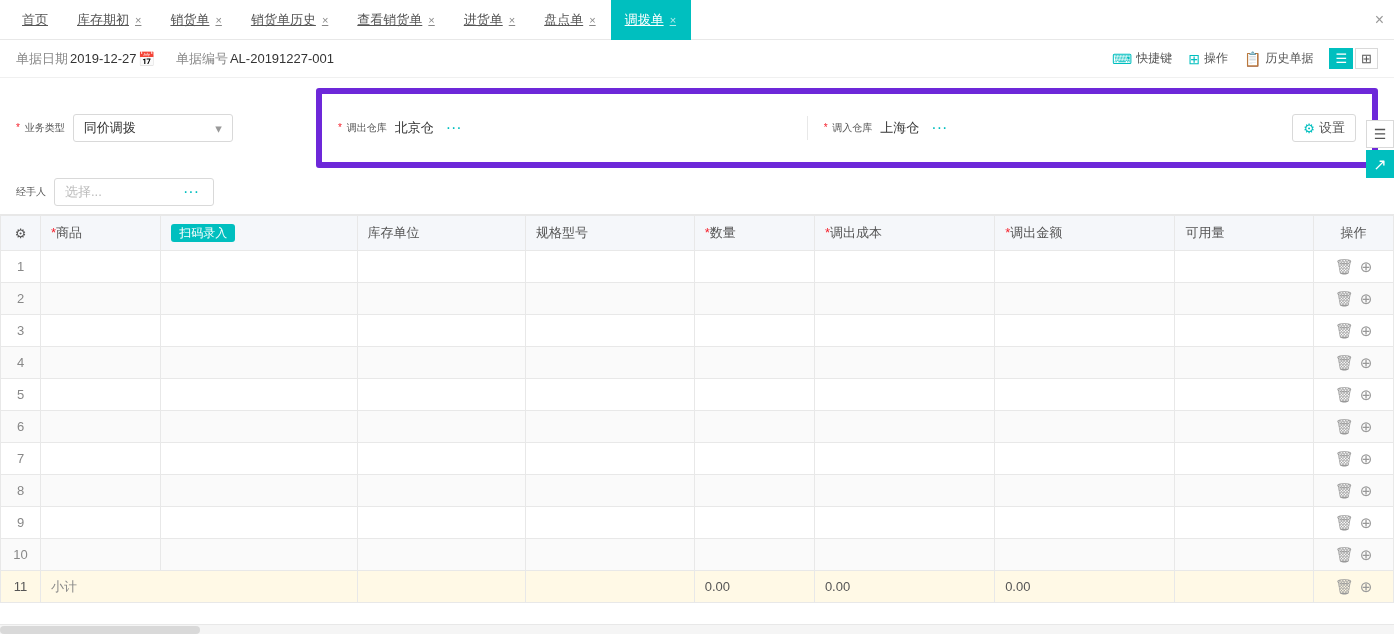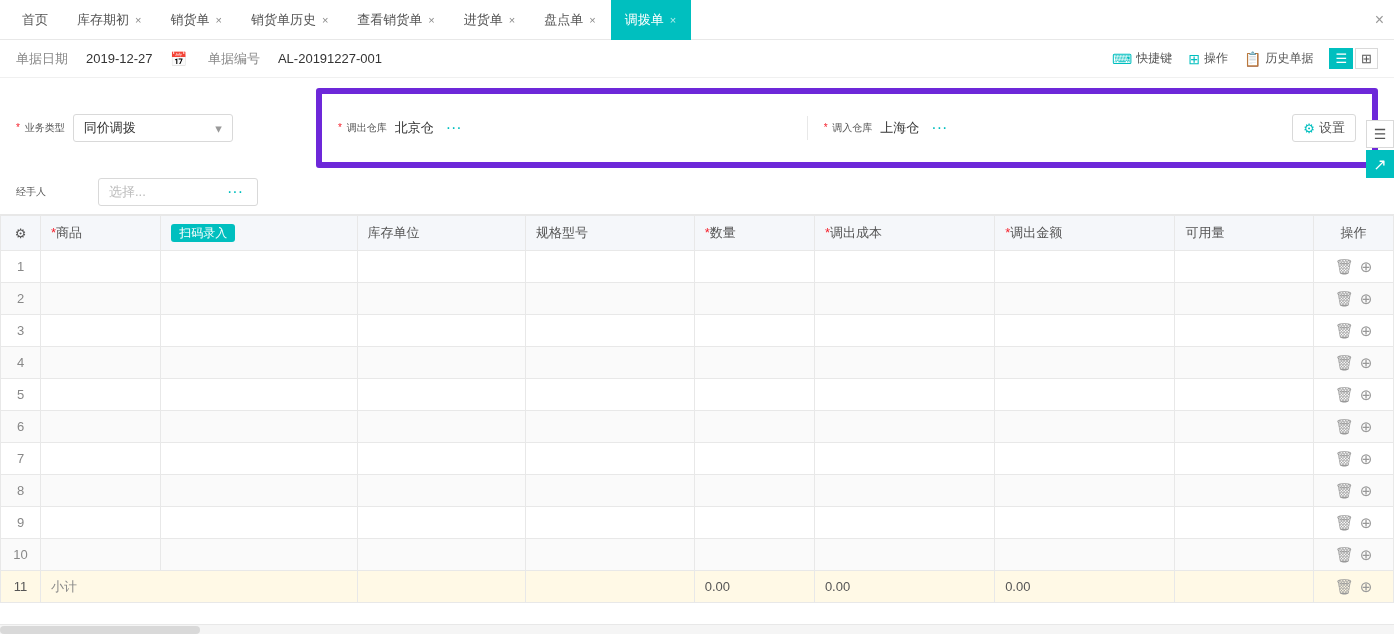--- a/index.html
+++ b/index.html
@@ -11,20 +11,21 @@
       background: #fff; border-bottom: 1px solid #e8e8e8;
       height: 40px; padding: 0 8px;
       position: relative;
     }
     .tab-item {
       display: flex; align-items: center;
       padding: 16px 14px; height: 40px; line-height: 40px;
       cursor: pointer; font-size: 13px; color: #555;
       border-right: 1px solid transparent;
       white-space: nowrap;
+      text-decoration: underline;
     }
     .tab-item.active {
       background: #00bfbf; color: #fff;
       border-radius: 0;
     }
     .tab-item .close-icon {
       margin-left: 6px; font-size: 11px; cursor: pointer;
       opacity: 0.7;
     }
     .tab-item.active .close-icon { color: #fff; }
@@ -33,21 +34,21 @@
       cursor: pointer; font-size: 16px; color: #999;
     }
 
     
     .toolbar {
       display: flex; align-items: center;
       padding: 8px 16px; background: #fff;
       border-bottom: 1px solid #f0f0f0;
       gap: 20px;
     }
-    .toolbar-item { display: flex; align-items: center; gap: 18px; font-size: 13px; color: #555; }
+    .toolbar-item { display: flex; align-items: center; gap: 2px; font-size: 13px; color: #555; }
     .toolbar-label { color: #888; }
     .toolbar-value { color: #333; font-weight: 500; }
     .calendar-icon { color: #00bfbf; font-size: 14px; }
 
     
     .top-actions {
       margin-left: auto; display: flex; align-items: center; gap: 16px;
     }
     .action-btn {
       display: flex; align-items: center; gap: 4px;
@@ -268,21 +269,21 @@
         <div class="settings-btn" style="margin-left:16px;">
           <span class="settings-icon">⚙</span>
           <span>设置</span>
         </div>
       </div>
     </div>
 
     <div class="form-second-row">
       <div class="field-group">
         <span class="field-label">经手人</span>
-        <div class="field-select" style="min-width:160px; color:#bbb;margin-left:44px;">
+        <div class="field-select" style="min-width:160px; color:#bbb;">
           <span>选择...</span>
           <span class="dots-btn" style="margin-left:auto;">···</span>
         </div>
       </div>
     </div>
   </div>
 
   <div class="table-container">
     <table>
       <thead>

